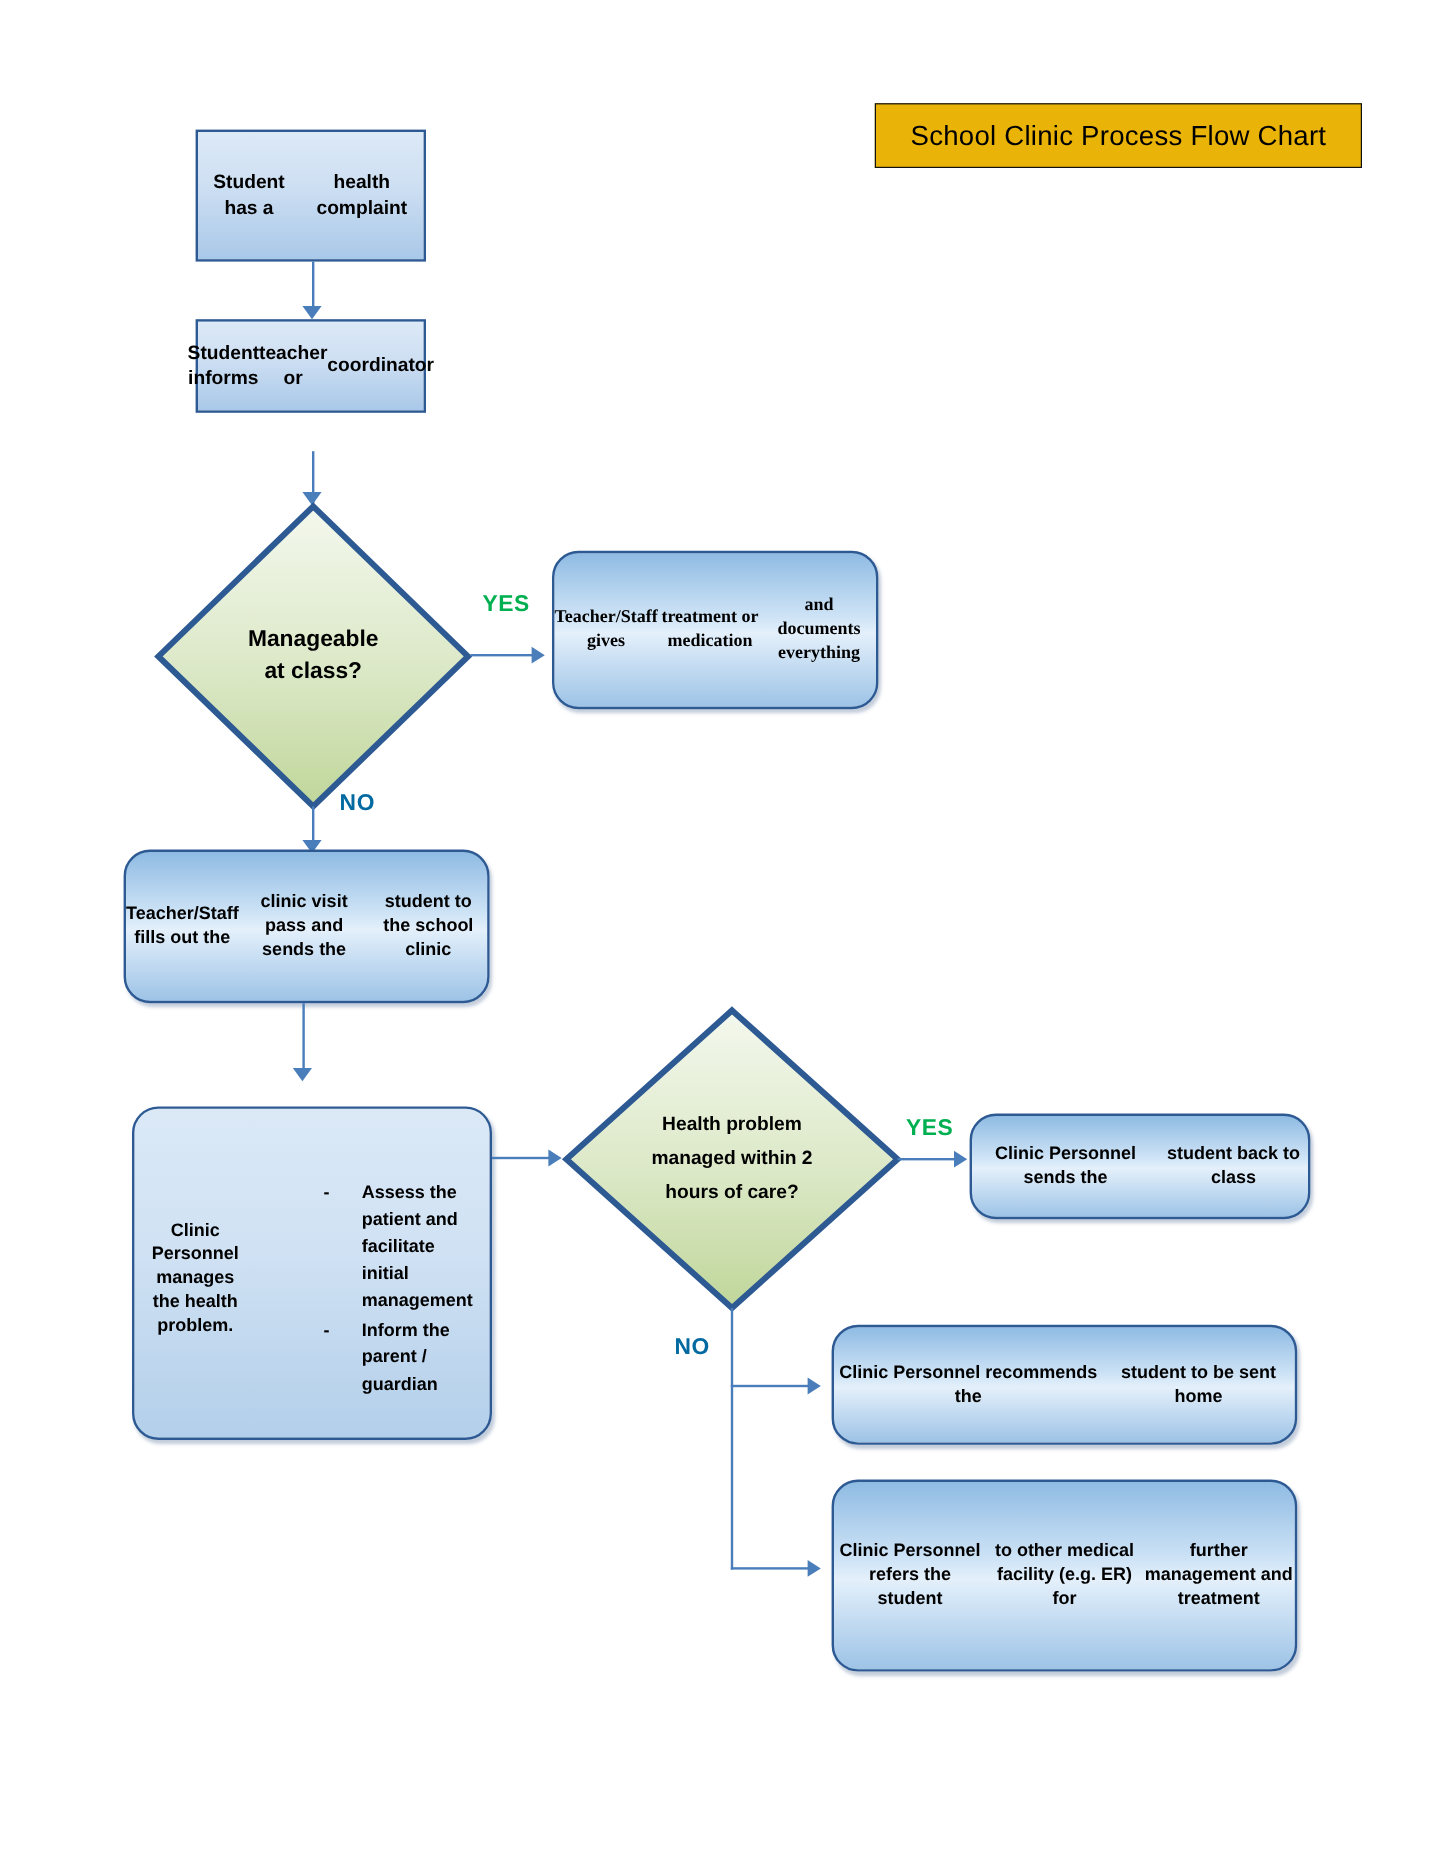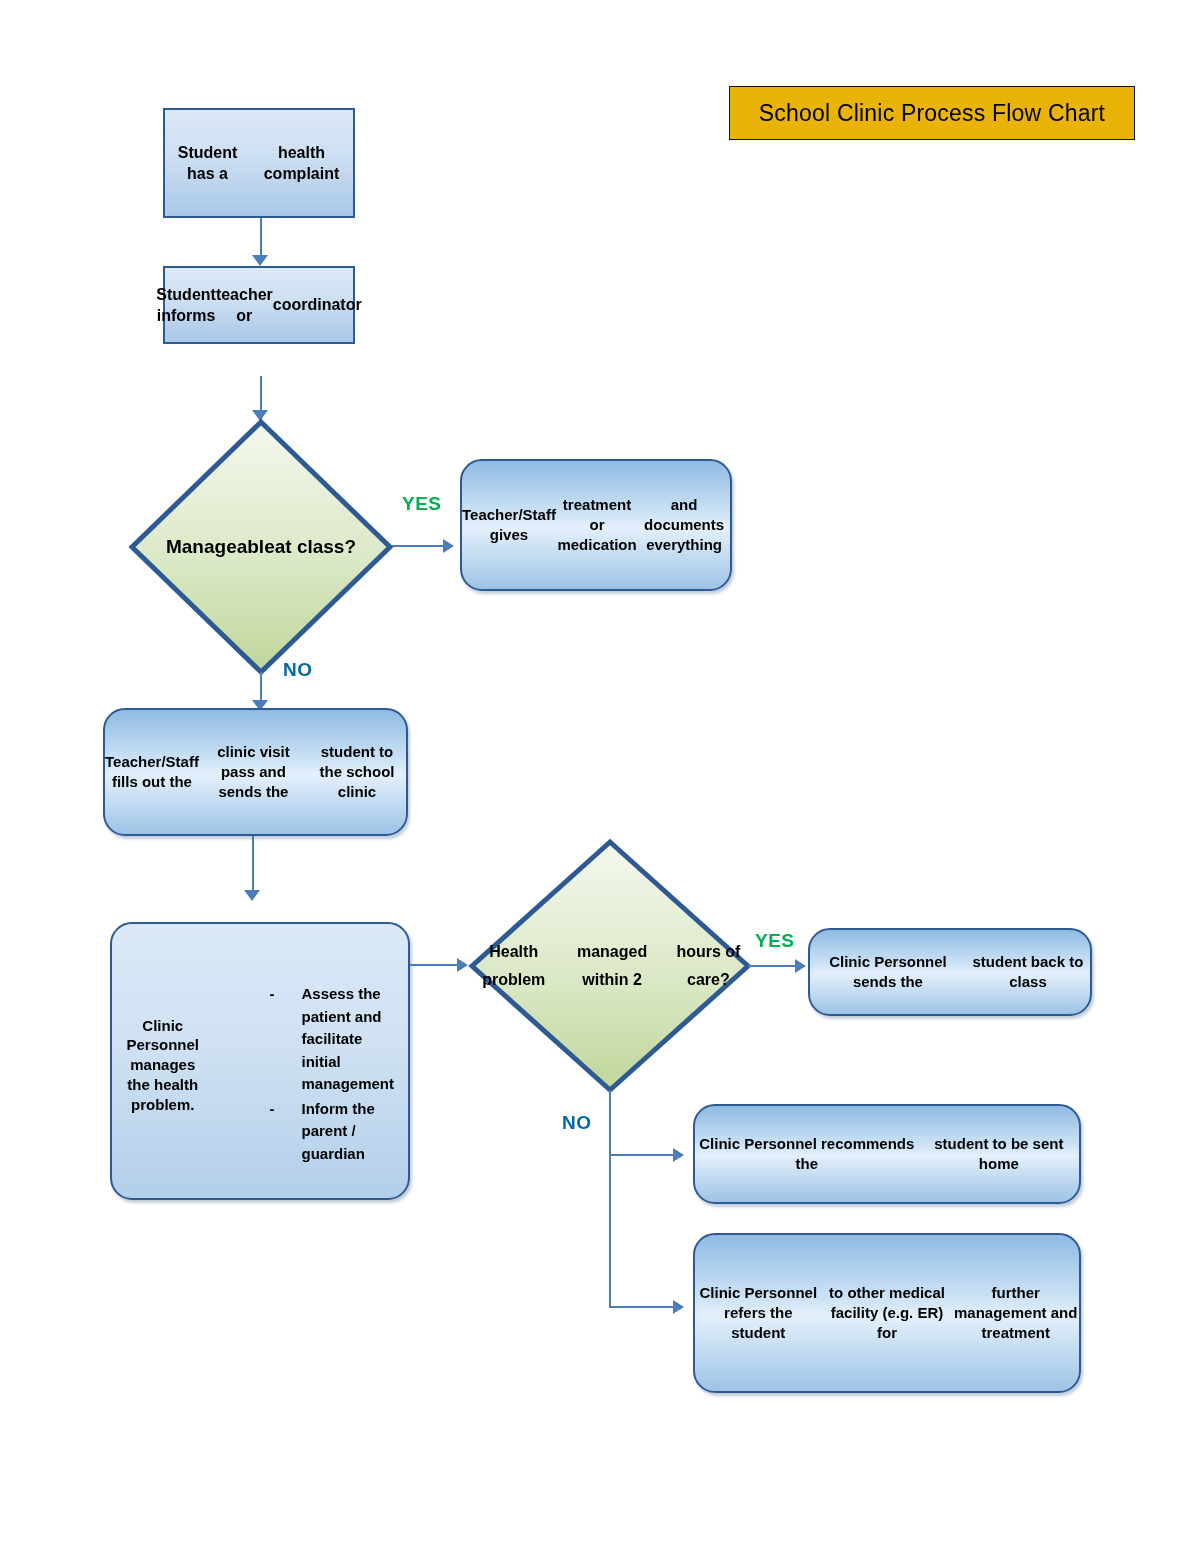--- a/index.html
+++ b/index.html
@@ -71,21 +71,21 @@
     position: absolute;
   }
   .diamond-shape {
     position: absolute;
     inset: 0;
   }
   .diamond-label {
     position: absolute;
     inset: 0;
     display: flex;
-    flex-direction: row;
+    flex-direction: column;
     align-items: center;
     justify-content: center;
     text-align: center;
     font-weight: bold;
     color: #000000;
     pointer-events: none;
   }
 
   
   .conn {
@@ -194,21 +194,21 @@
     <div class="diamond-label" style="font-size:19px; line-height:1.42;">
       <span>Manageable</span>
       <span>at class?</span>
     </div>
   </div>
 
   <div class="conn conn-h" style="left:392px; top:545px; width:56px;"></div>
   <div class="arrow-right" style="left:443px; top:539px;"></div>
   <div class="edge-label yes" style="left:402px; top:493px;">YES</div>
 
-  <div class="node round" style="left:460px; top:459px; width:272px; height:132px;">
+  <div class="node round" style="left:460px; top:459px; width:272px; height:132px;font-family:Liberation Serif, serif;">
     <span>Teacher/Staff gives</span>
     <span>treatment or medication</span>
     <span>and documents everything</span>
   </div>
 
   <div class="conn conn-v" style="left:260px; top:672px; height:36px;"></div>
   <div class="arrow-down" style="left:252px; top:700px;"></div>
   <div class="edge-label no" style="left:283px; top:659px;">NO</div>
 
   <div class="node round" style="left:103px; top:708px; width:305px; height:128px;">

